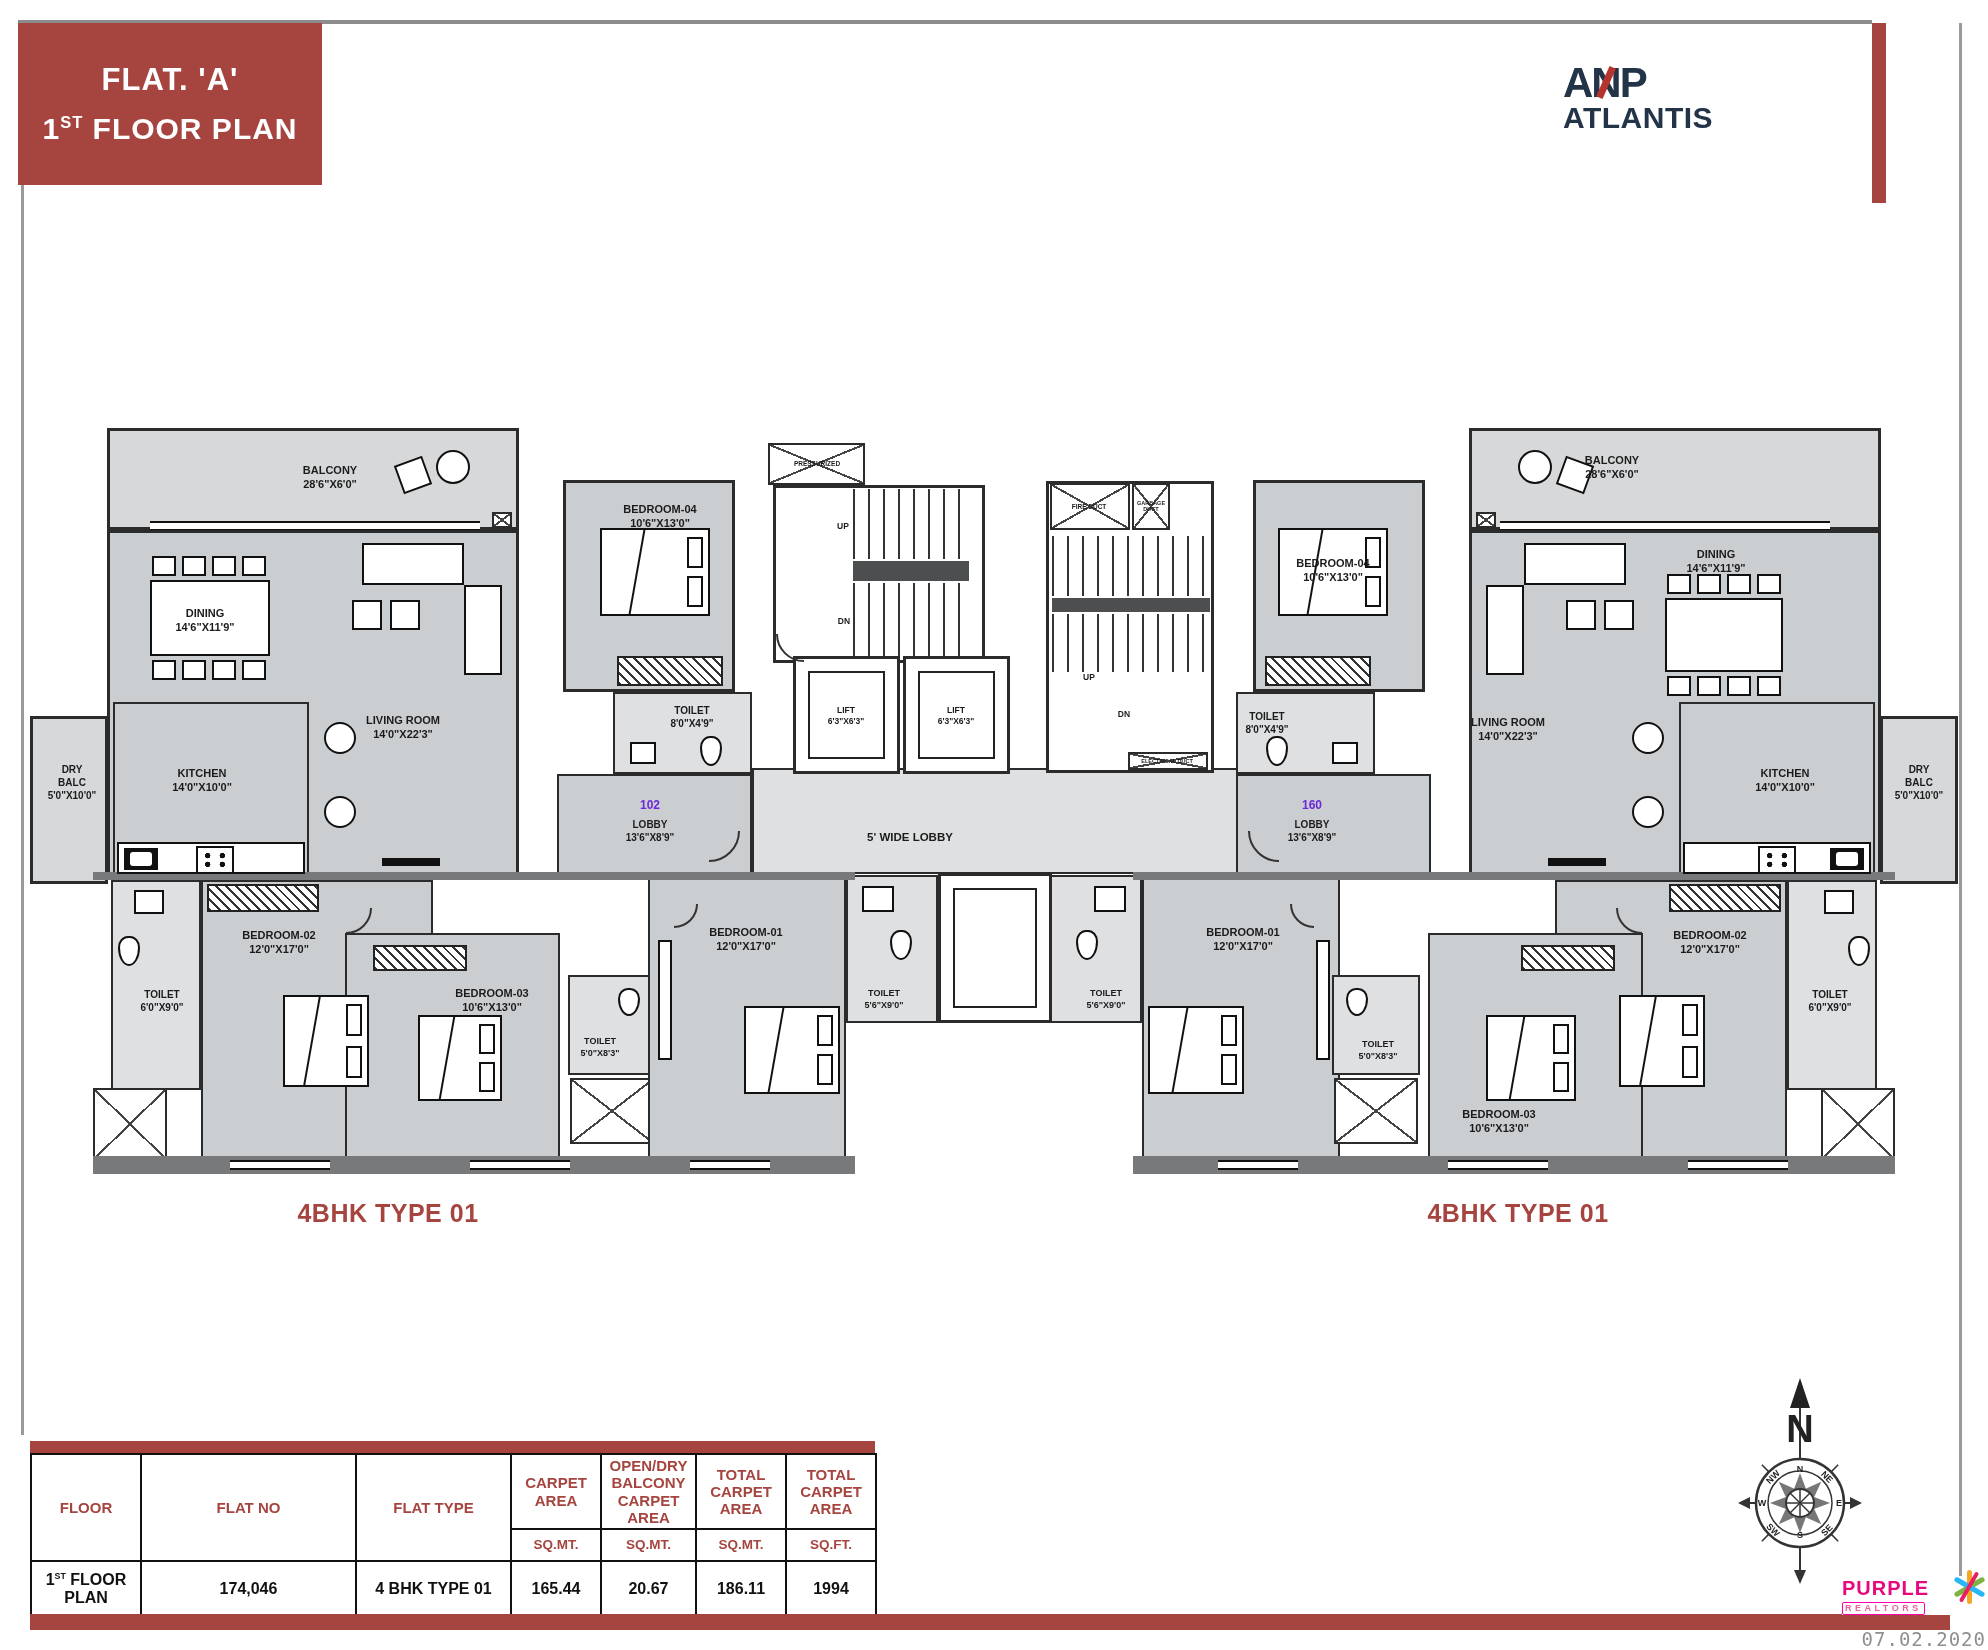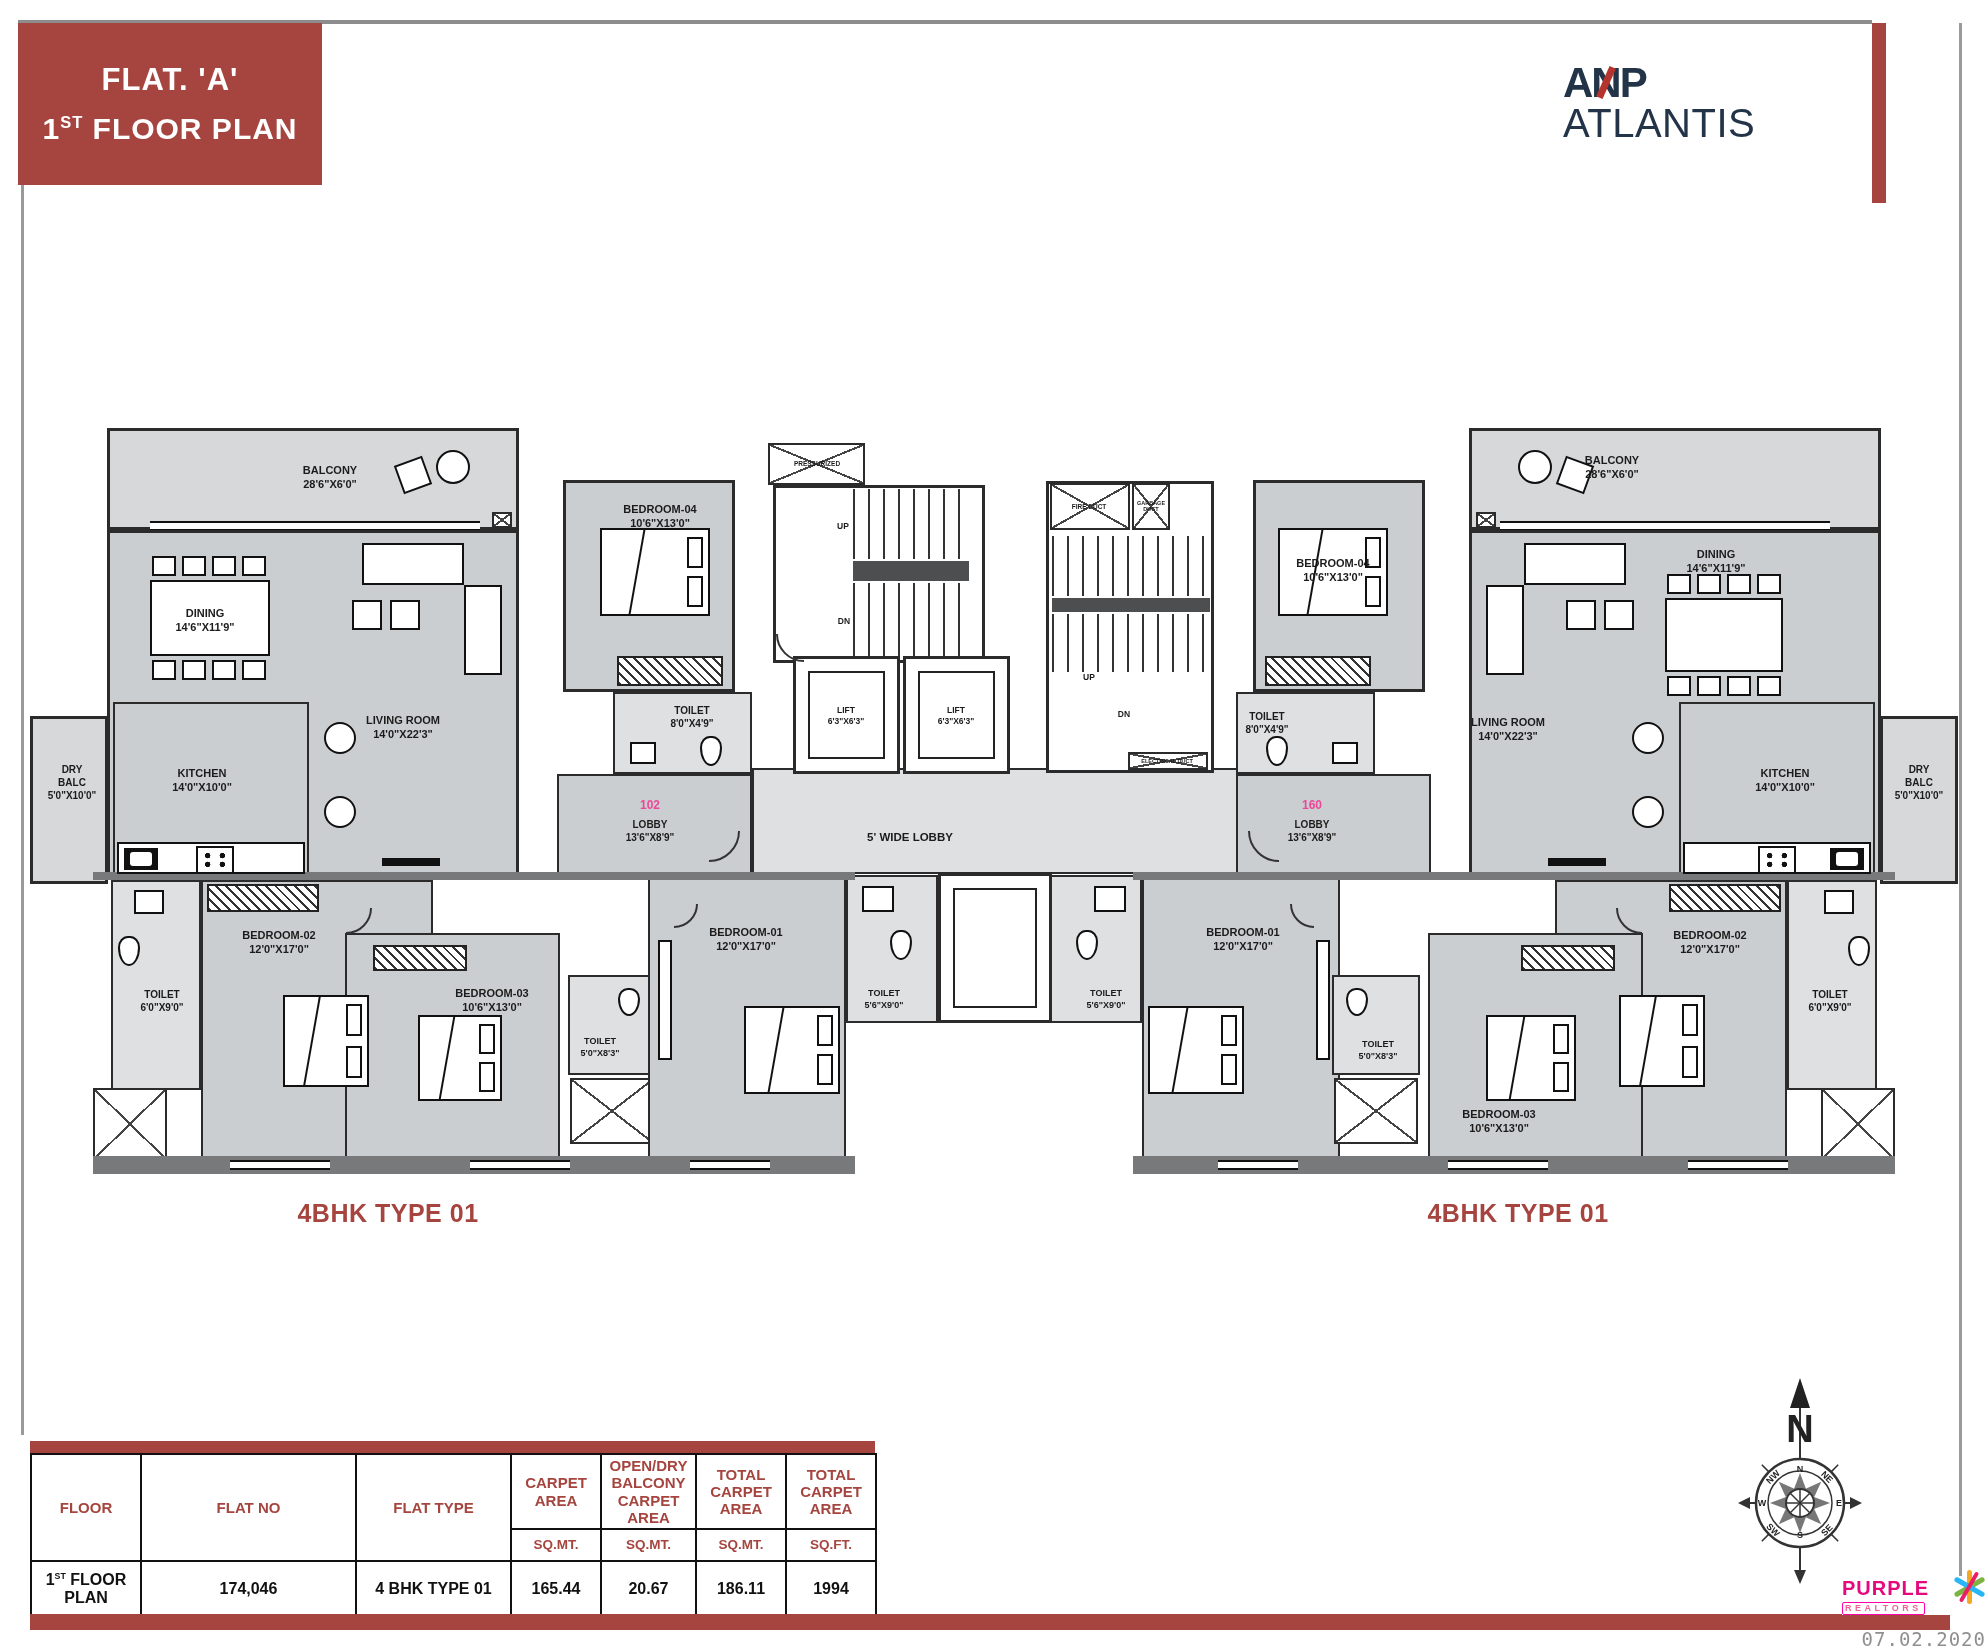--- a/index.html
+++ b/index.html
@@ -16,21 +16,21 @@
   #left-line{left:21px;top:23px;width:3px;height:1412px;background:#9A9A9A;}
   #right-line{left:1959px;top:23px;width:3px;height:1592px;background:#9A9A9A;}
   #right-red-bar{left:1872px;top:23px;width:14px;height:180px;background:#A6453F;}
   #bottom-red-bar{left:30px;top:1614px;width:1920px;height:16px;background:#A6453F;}
   
   #brand{left:1563px;top:64px;color:#233449;}
   .brand-top{font-size:42px;font-weight:bold;letter-spacing:-2px;line-height:0.92;}
   .brand-n{position:relative;display:inline-block;}
   .brand-n .slash{position:absolute;left:50%;top:6%;width:7px;height:86%;background:#B5352E;
        transform:translateX(-50%) rotate(24deg);}
-  .brand-bottom{font-size:40px;font-weight:normal;letter-spacing:0.5px;line-height:1.0;}
+  .brand-bottom{font-size:30px;font-weight:bold;letter-spacing:0.5px;line-height:1.0;}
   
   #plan{left:0;top:0;width:1988px;height:1650px;}
   .rm{position:absolute;background:#CBCED0;border:2px solid #2b2b2b;box-sizing:border-box;}
   .rm3{border-width:3px;}
   .balc{background:#D6D8D9;}
   .lite{background:#DEE0E1;}
   .white{background:#fff;}
   .wall{position:absolute;background:#77797B;}
   .win{position:absolute;background:#fff;border-top:2px solid #111;border-bottom:2px solid #111;box-sizing:border-box;}
   .xbox{position:absolute;background-color:#fff;border:2px solid #2b2b2b;box-sizing:border-box;
@@ -60,21 +60,21 @@
   .bed .pl2{right:5px;bottom:8%;width:12px;height:32%;background:#fff;border:2px solid #111;}
   .bed .fold{left:32%;top:0;bottom:0;width:0;border-left:2px solid #111;transform:skewX(-10deg);}
   .arc{position:absolute;border:2px solid #333;border-radius:50%;box-sizing:border-box;}
   .q2{clip-path:polygon(50% 50%,100% 50%,100% 100%,50% 100%);}
   .q3{clip-path:polygon(0 50%,50% 50%,50% 100%,0 100%);}
   
   .plan-label{position:absolute;transform:translate(-50%,-50%);text-align:center;font-weight:bold;
       font-size:11px;line-height:1.3;color:#1b1b1b;white-space:nowrap;z-index:30;}
   .fs12{font-size:12px;} .fs11{font-size:11.5px;} .fs10{font-size:10px;} .fs9{font-size:9px;}
   .fs8{font-size:8.5px;} .fs6{font-size:6.5px;} .fs5{font-size:5.5px;line-height:1.1;}
-  .red{color:#ec4899;}
+  .red{color:#6d28d9;}
   .type{font-size:25px;color:#A6453F;letter-spacing:0.5px;}
   
   #table-red-bar{left:30px;top:1441px;width:845px;height:12px;background:#A6453F;}
   #area-table{position:absolute;left:30px;top:1453px;border-collapse:collapse;background:#fff;}
   #area-table th,#area-table td{border:2.5px solid #111;text-align:center;vertical-align:middle;padding:0 4px;box-sizing:border-box;}
   #area-table th{color:#A6453F;font-size:15px;font-weight:bold;line-height:1.15;}
   #area-table tr.units th{font-size:13.5px;height:32px;}
   #area-table tr.hd th{height:75px;}
   #area-table tr.data td{font-size:16px;font-weight:bold;color:#111;height:56px;}
   

